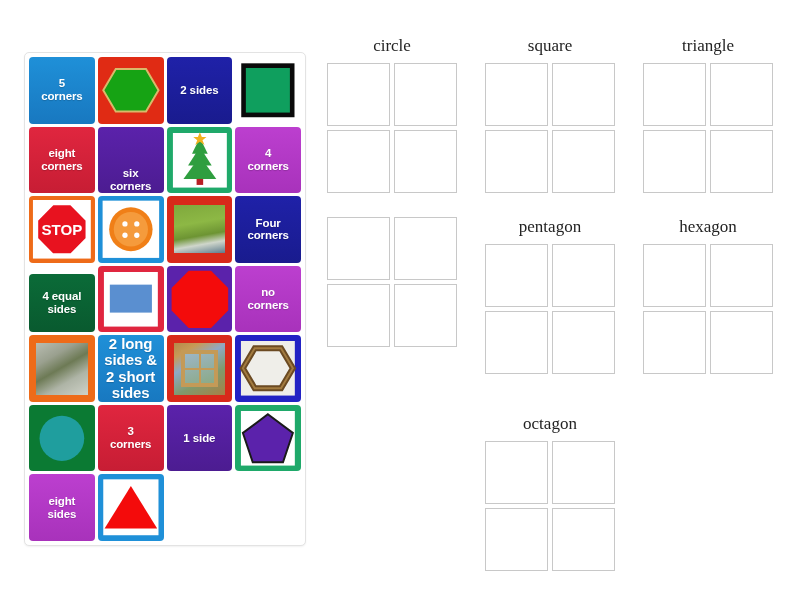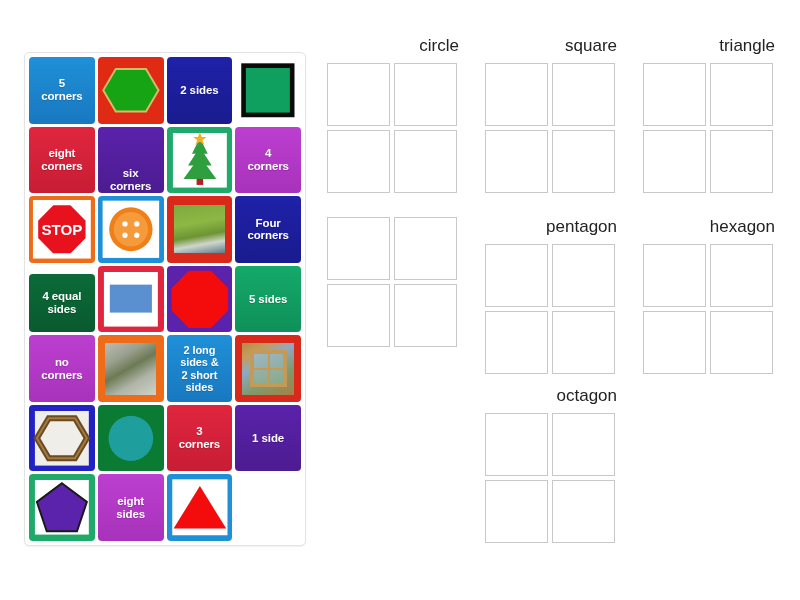--- a/index.html
+++ b/index.html
@@ -40,33 +40,33 @@
     position:relative;z-index:3;
     color:#ffffff;
     font-weight:bold;
     font-size:11.5px;
     line-height:1.12;
     text-align:center;
     padding:0 2px;
     letter-spacing:-.1px;
     text-shadow:0 1px 1px rgba(0,0,0,.18);
   }
-  .tile .cap.small{font-size:11px;line-height:1.1;}
+  .tile .cap.small{font-size:15px;line-height:1.1;}
   .tile svg{position:absolute;left:0;top:0;width:100%;height:100%;z-index:2;}
 
   
   .photo{position:absolute;z-index:2;}
 
   
   .group{position:absolute;}
   .group-title{
-    text-align:right;
+    text-align:center;
     font-size:17px;
     color:#232323;
-    font-family:Liberation Sans, sans-serif;
+    font-family:Liberation Serif, serif;
     font-weight:normal;
     margin-bottom:7px;
     white-space:nowrap;
   }
   .slots{
     display:grid;
     grid-template-columns:repeat(2,63px);
     grid-template-rows:repeat(2,63px);
     gap:4px;
     justify-content:center;
@@ -151,23 +151,20 @@
           <svg viewBox="0 0 100 100" preserveAspectRatio="none">
             <rect x="9" y="9" width="82" height="82" fill="#ffffff"></rect>
             <rect x="18" y="28" width="64" height="42" fill="#5a8fd0"></rect>
           </svg>
         </div>
         <div class="tile" style="background: linear-gradient(rgb(91, 34, 171) 0%, rgb(91, 34, 171) 100%);">
           <svg viewBox="0 0 100 100" preserveAspectRatio="none">
             <polygon points="33,7 67,7 93,33 93,67 67,93 33,93 7,67 7,33" fill="#f40b0b"></polygon>
           </svg>
         </div>
-        <div class="tile" style="background: linear-gradient(rgb(20, 169, 106) 0%, rgb(15, 145, 89) 100%);">
-          <span class="cap">5 sides</span>
-        </div>
         <div class="tile" style="background: linear-gradient(rgb(188, 63, 207) 0%, rgb(168, 50, 187) 100%);">
           <span class="cap">no<br>corners</span>
         </div>
         <div class="tile" style="background: linear-gradient(rgb(238, 107, 25) 0%, rgb(238, 107, 25) 100%);">
           <div class="photo" style="left:11%;top:11%;width:78%;height:78%;background:linear-gradient(150deg,#b9bdb2 0%,#9aa08f 28%,#6d7a55 48%,#aeb4a6 70%,#cfd2c8 100%);"></div>
         </div>
         <div class="tile" style="background: linear-gradient(rgb(31, 144, 216) 0%, rgb(24, 120, 192) 100%);">
           <span class="cap small">2 long<br>sides &amp;<br>2 short<br>sides</span>
         </div>
         <div class="tile" style="background: linear-gradient(rgb(216, 41, 26) 0%, rgb(216, 41, 26) 100%);">
@@ -260,21 +257,21 @@
       </div>
       <div class="group" style="left: 641px; top: 217px; width: 134px;">
         <div class="group-title">hexagon</div>
         <div class="slots">
           <div class="slot"></div>
           <div class="slot"></div>
           <div class="slot"></div>
           <div class="slot"></div>
         </div>
       </div>
-      <div class="group" style="left: 483px; top: 386px; width: 134px;">
+      <div class="group" style="left: 483px; top: 414px; width: 134px;">
         <div class="group-title">octagon</div>
         <div class="slots">
           <div class="slot"></div>
           <div class="slot"></div>
           <div class="slot"></div>
           <div class="slot"></div>
         </div>
       </div>
     </div>
 

